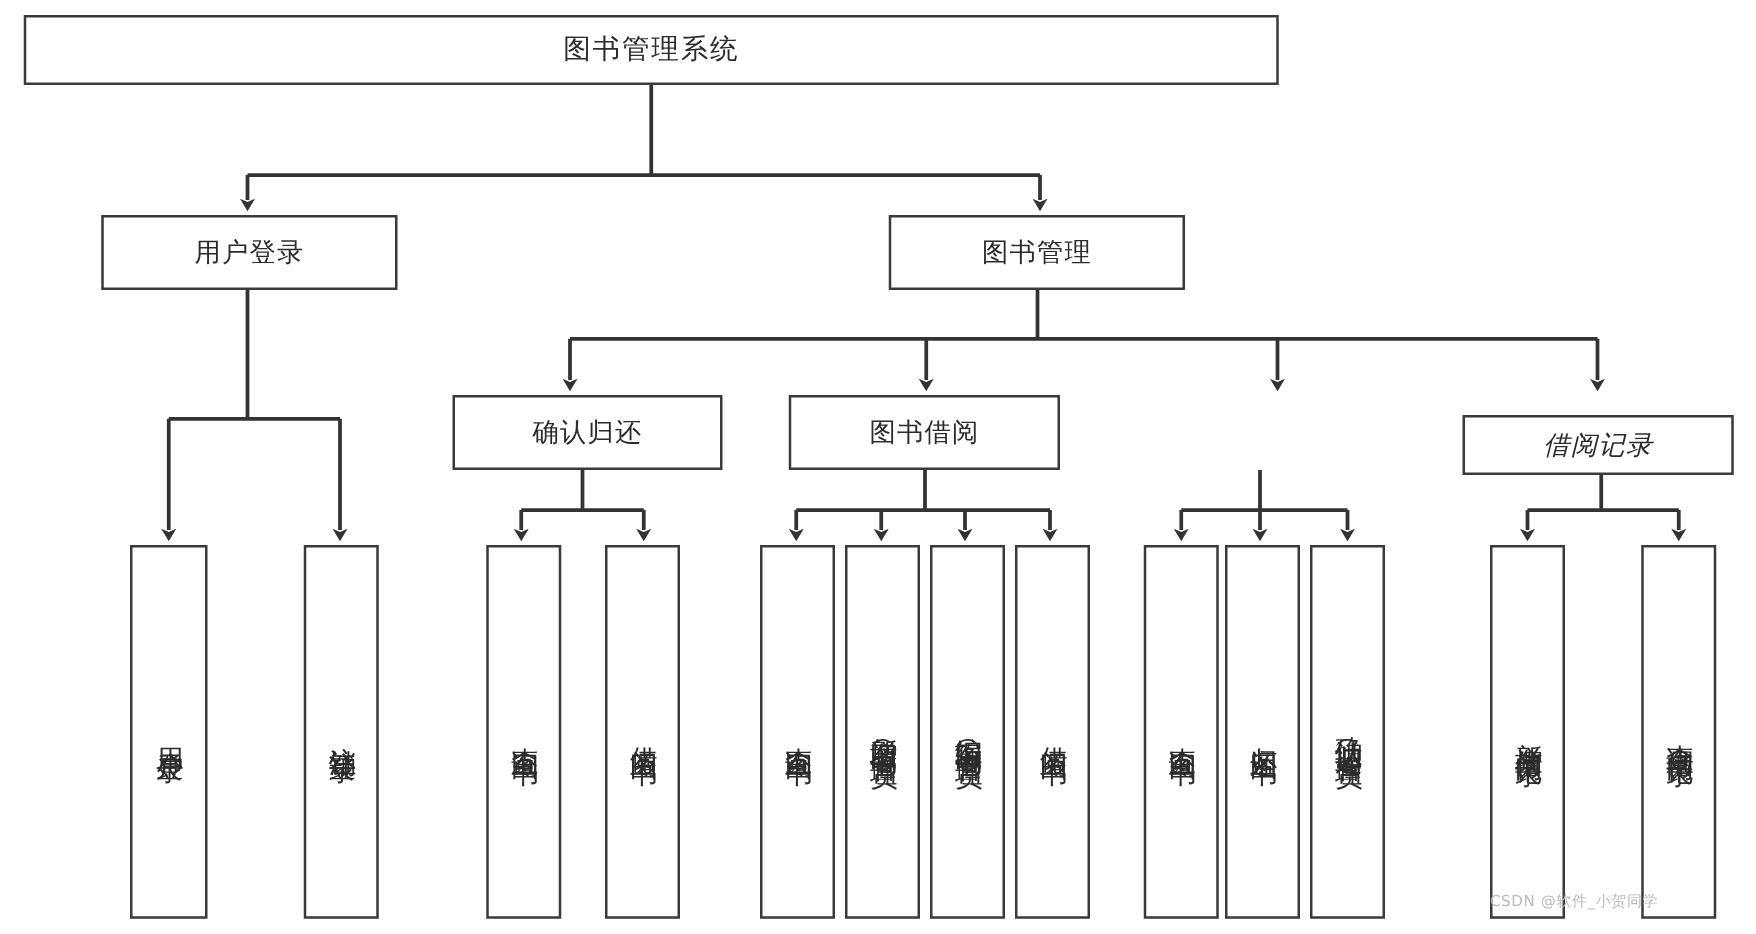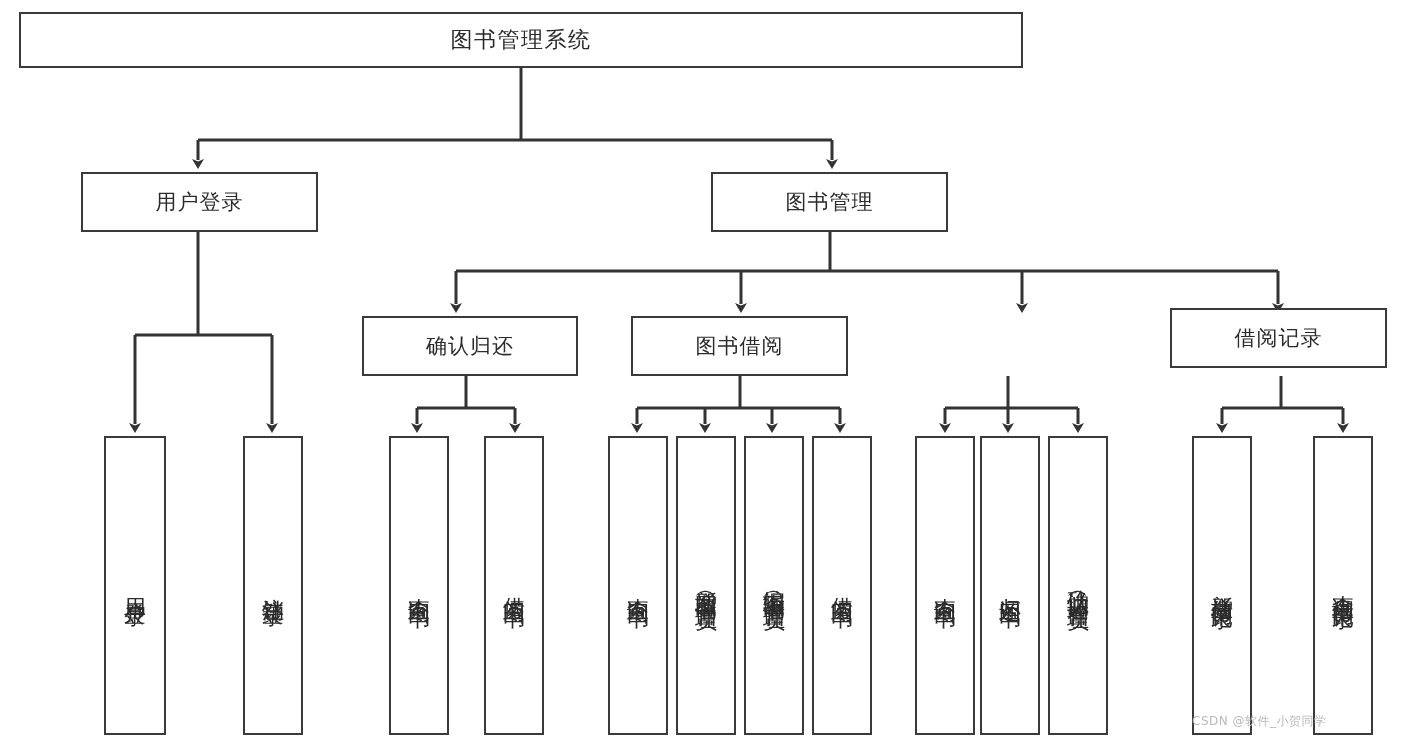--- a/index.html
+++ b/index.html
@@ -144,21 +144,21 @@
   <div class="node h" style="left: 711px; top: 172px; width: 237px; height: 60px;">
     <span class="node-label">图书管理</span>
   </div>
 
   <div class="node h" style="left: 362px; top: 316px; width: 216px; height: 60px;">
     <span class="node-label">确认归还</span>
   </div>
   <div class="node h" style="left: 631px; top: 316px; width: 217px; height: 60px;">
     <span class="node-label">图书借阅</span>
   </div>
-  <div class="node h" style="left: 1170px; top: 308px; width: 217px; height: 60px;">
+  <div class="node h" style="left: 1170px; top: 332px; width: 217px; height: 48px; font-style: italic;">
     <span class="node-label">借阅记录</span>
   </div>
 
   <div class="node v" style="left: 104px; top: 436px; width: 62px; height: 299px;">
     <span class="node-label">用户登录</span>
   </div>
   <div class="node v" style="left: 243px; top: 436px; width: 60px; height: 299px;">
     <span class="node-label">注销登录</span>
   </div>
   <div class="node v" style="left: 389px; top: 436px; width: 60px; height: 299px;">

